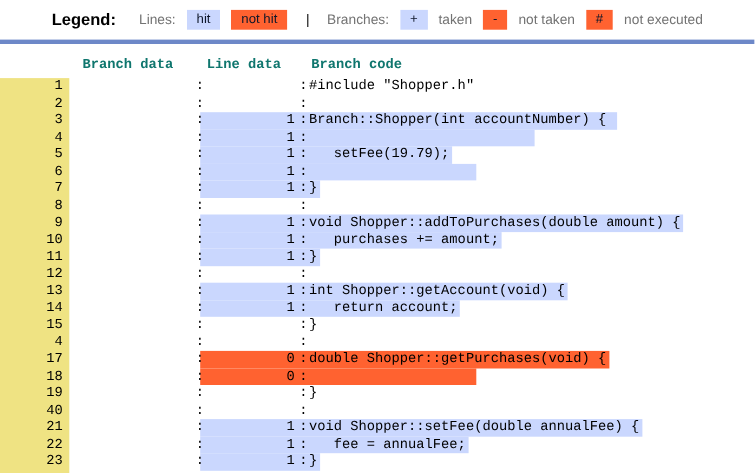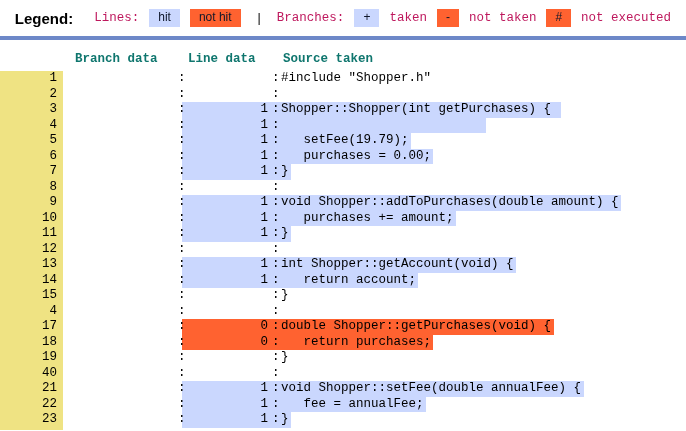--- a/index.html
+++ b/index.html
@@ -23,23 +23,22 @@
   }
   .legend-title {
     font-family: "Liberation Sans", sans-serif;
     font-weight: bold;
     font-size: 15px;
     color: #000000;
     margin-right: 9px;
   }
   .legend-label {
     font-size: 12.5px;
-    color: #be185d;
+    color: #737373;
     white-space: nowrap;
-    font-family: Liberation Mono, monospace;
   }
   .legend-group { display: flex; align-items: center; }
   .sw {
     display: inline-block;
     font-size: 12px;
     color: #0f172a;
     padding: 2px 9px 3px 9px;
     line-height: 13px;
     white-space: nowrap;
     text-align: center;
@@ -165,41 +164,41 @@
 
 <div class="rule"></div>
 <div class="rule-gap"></div>
 
 <div class="code-wrap">
   <div class="gutter" id="gutter" style="height: 358.5px;"></div>
 
   <div class="col-headers">
     <span class="hdr-branch">Branch data</span>
     <span class="hdr-line">Line data</span>
-    <span class="hdr-source">Source taken</span>
+    <span class="hdr-source">Branch code</span>
   </div>
 
   <div class="rows" id="rows">
       <div class="row"><span class="lineno">1</span><span class="branch-cell"></span><span class="colon1">:</span><span class="linecount"></span><span class="colon2">:</span><span class="src">#include "Shopper.h"</span></div>
       <div class="row"><span class="lineno">2</span><span class="branch-cell"></span><span class="colon1">:</span><span class="linecount"></span><span class="colon2">:</span><span class="src"></span></div>
-      <div class="row"><div class="hl hl-hit" style="width: 379.24px;"></div><span class="lineno">3</span><span class="branch-cell"></span><span class="colon1">:</span><span class="linecount">1</span><span class="colon2">:</span><span class="src">Shopper::Shopper(int getPurchases) {</span></div>
+      <div class="row"><div class="hl hl-hit" style="width: 379.24px;"></div><span class="lineno">3</span><span class="branch-cell"></span><span class="colon1">:</span><span class="linecount">1</span><span class="colon2">:</span><span class="src">Branch::Shopper(int accountNumber) {</span></div>
       <div class="row"><div class="hl hl-hit" style="width: 304.04px;"></div><span class="lineno">4</span><span class="branch-cell"></span><span class="colon1">:</span><span class="linecount">1</span><span class="colon2">:</span></div>
       <div class="row"><div class="hl hl-hit" style="width: 228.84px;"></div><span class="lineno">5</span><span class="branch-cell"></span><span class="colon1">:</span><span class="linecount">1</span><span class="colon2">:</span><span class="src">   setFee(19.79);</span></div>
-      <div class="row"><div class="hl hl-hit" style="width: 251.4px;"></div><span class="lineno">6</span><span class="branch-cell"></span><span class="colon1">:</span><span class="linecount">1</span><span class="colon2">:</span><span class="src">   purchases = 0.00;</span></div>
+      <div class="row"><div class="hl hl-hit" style="width: 251.4px;"></div><span class="lineno">6</span><span class="branch-cell"></span><span class="colon1">:</span><span class="linecount">1</span><span class="colon2">:</span></div>
       <div class="row"><div class="hl hl-hit" style="width: 108.52px;"></div><span class="lineno">7</span><span class="branch-cell"></span><span class="colon1">:</span><span class="linecount">1</span><span class="colon2">:</span><span class="src">}</span></div>
       <div class="row"><span class="lineno">8</span><span class="branch-cell"></span><span class="colon1">:</span><span class="linecount"></span><span class="colon2">:</span><span class="src"></span></div>
       <div class="row"><div class="hl hl-hit" style="width: 439.4px;"></div><span class="lineno">9</span><span class="branch-cell"></span><span class="colon1">:</span><span class="linecount">1</span><span class="colon2">:</span><span class="src">void Shopper::addToPurchases(double amount) {</span></div>
       <div class="row"><div class="hl hl-hit" style="width: 273.96px;"></div><span class="lineno">10</span><span class="branch-cell"></span><span class="colon1">:</span><span class="linecount">1</span><span class="colon2">:</span><span class="src">   purchases += amount;</span></div>
       <div class="row"><div class="hl hl-hit" style="width: 108.52px;"></div><span class="lineno">11</span><span class="branch-cell"></span><span class="colon1">:</span><span class="linecount">1</span><span class="colon2">:</span><span class="src">}</span></div>
       <div class="row"><span class="lineno">12</span><span class="branch-cell"></span><span class="colon1">:</span><span class="linecount"></span><span class="colon2">:</span><span class="src"></span></div>
       <div class="row"><div class="hl hl-hit" style="width: 334.12px;"></div><span class="lineno">13</span><span class="branch-cell"></span><span class="colon1">:</span><span class="linecount">1</span><span class="colon2">:</span><span class="src">int Shopper::getAccount(void) {</span></div>
       <div class="row"><div class="hl hl-hit" style="width: 236.36px;"></div><span class="lineno">14</span><span class="branch-cell"></span><span class="colon1">:</span><span class="linecount">1</span><span class="colon2">:</span><span class="src">   return account;</span></div>
       <div class="row"><span class="lineno">15</span><span class="branch-cell"></span><span class="colon1">:</span><span class="linecount"></span><span class="colon2">:</span><span class="src">}</span></div>
       <div class="row"><span class="lineno">4</span><span class="branch-cell"></span><span class="colon1">:</span><span class="linecount"></span><span class="colon2">:</span><span class="src"></span></div>
       <div class="row"><div class="hl hl-nothit" style="width: 371.72px;"></div><span class="lineno">17</span><span class="branch-cell"></span><span class="colon1">:</span><span class="linecount">0</span><span class="colon2">:</span><span class="src">double Shopper::getPurchases(void) {</span></div>
-      <div class="row"><div class="hl hl-nothit" style="width: 251.4px;"></div><span class="lineno">18</span><span class="branch-cell"></span><span class="colon1">:</span><span class="linecount">0</span><span class="colon2">:</span><span class="src">   return purchases;</span></div>
+      <div class="row"><div class="hl hl-nothit" style="width: 251.4px;"></div><span class="lineno">18</span><span class="branch-cell"></span><span class="colon1">:</span><span class="linecount">0</span><span class="colon2">:</span></div>
       <div class="row"><span class="lineno">19</span><span class="branch-cell"></span><span class="colon1">:</span><span class="linecount"></span><span class="colon2">:</span><span class="src">}</span></div>
       <div class="row"><span class="lineno">40</span><span class="branch-cell"></span><span class="colon1">:</span><span class="linecount"></span><span class="colon2">:</span><span class="src"></span></div>
       <div class="row"><div class="hl hl-hit" style="width: 401.8px;"></div><span class="lineno">21</span><span class="branch-cell"></span><span class="colon1">:</span><span class="linecount">1</span><span class="colon2">:</span><span class="src">void Shopper::setFee(double annualFee) {</span></div>
       <div class="row"><div class="hl hl-hit" style="width: 243.88px;"></div><span class="lineno">22</span><span class="branch-cell"></span><span class="colon1">:</span><span class="linecount">1</span><span class="colon2">:</span><span class="src">   fee = annualFee;</span></div>
       <div class="row"><div class="hl hl-hit" style="width: 108.52px;"></div><span class="lineno">23</span><span class="branch-cell"></span><span class="colon1">:</span><span class="linecount">1</span><span class="colon2">:</span><span class="src">}</span></div>
     </div>
 </div>
 
 </body></html>

